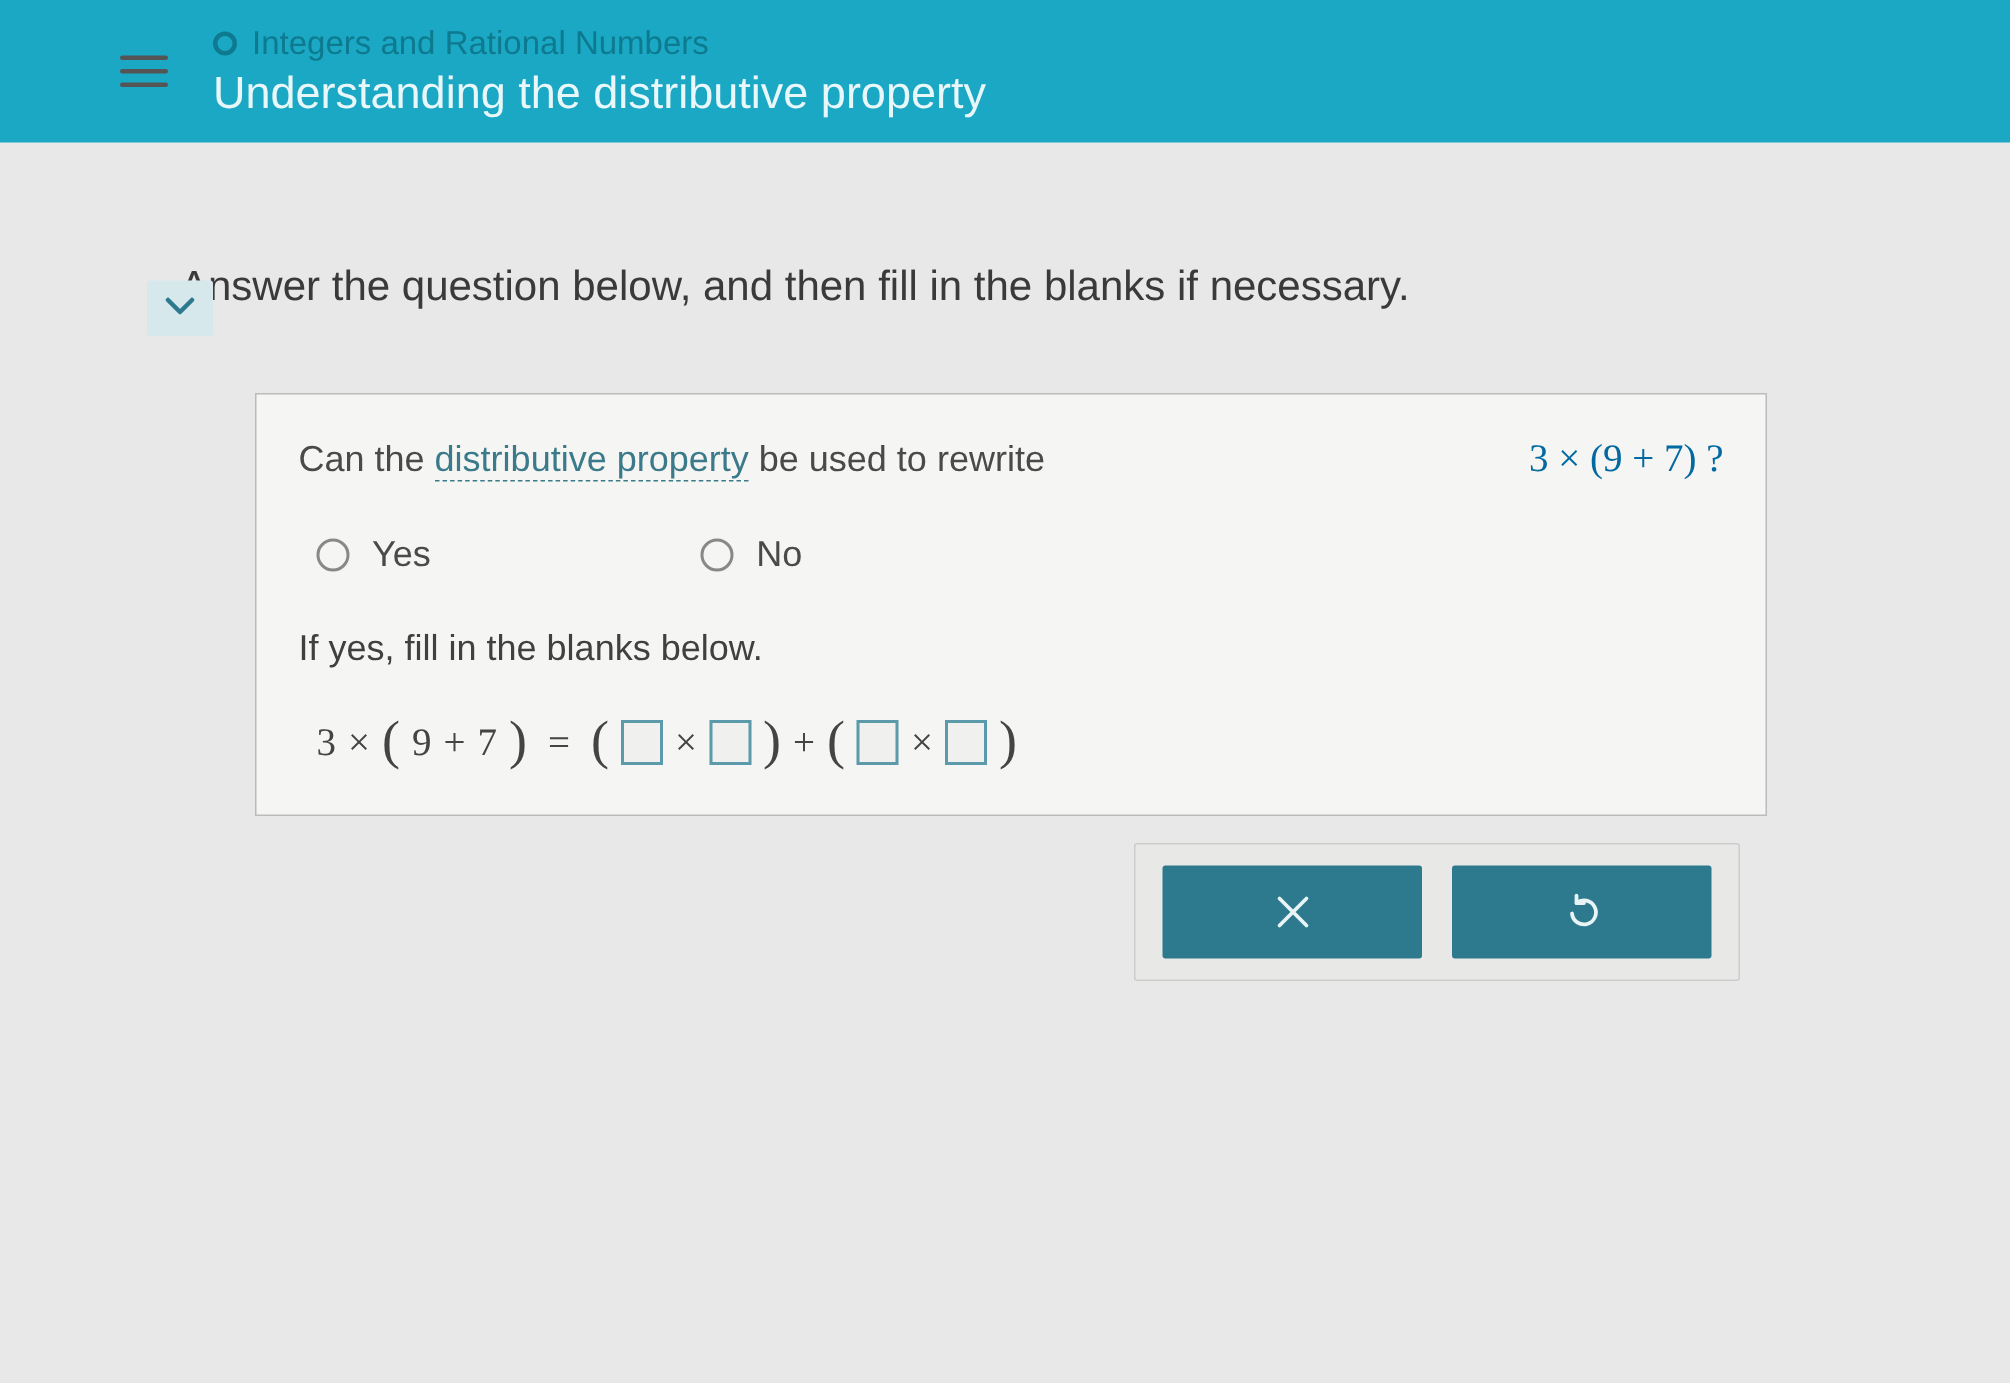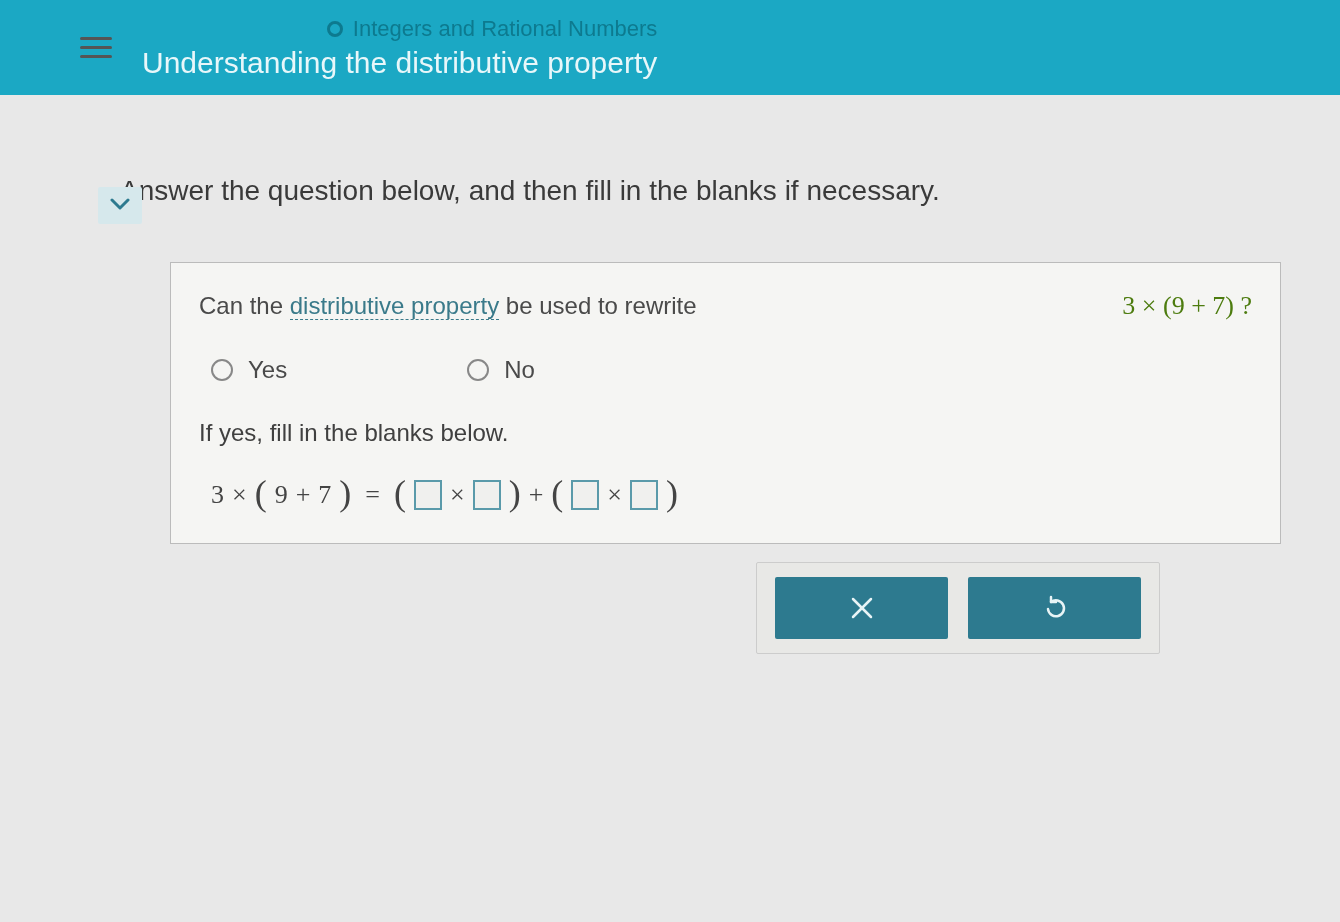--- a/index.html
+++ b/index.html
@@ -41,21 +41,20 @@
       flex-direction: column;
       gap: 4px;
     }
     .breadcrumb {
       display: flex;
       align-items: center;
       gap: 10px;
       color: #0d7a8f;
       font-size: 22px;
       font-weight: 500;
-      justify-content: flex-end;
     }
     .breadcrumb-circle {
       width: 16px;
       height: 16px;
       border: 3px solid #0d7a8f;
       border-radius: 50%;
     }
     .topic-title {
       color: #e8f7fa;
       font-size: 30px;
@@ -82,40 +81,40 @@
     .instruction {
       font-size: 28px;
       color: #3a3a3a;
       margin-top: 80px;
       margin-left: 70px;
     }
     .question-box {
       border: 1px solid #bbb;
       background: #f5f5f3;
       margin: 55px 0 0 120px;
-      width: 1111px;
+      width: 1008px;
       padding: 28px 28px 30px 28px;
     }
     .question-row {
       display: flex;
       justify-content: space-between;
       align-items: baseline;
       margin-bottom: 35px;
     }
     .question-text {
       font-size: 24px;
       color: #4a4a4a;
     }
     .link-text {
       color: #3a7a8a;
       border-bottom: 1px dashed #3a7a8a;
     }
     .math-expr {
       font-size: 26px;
-      color: #4d7c0f;
+      color: #0369a1;
       font-family: 'Times New Roman', serif;
       margin-left: 24px;
     }
     .radio-row {
       display: flex;
       gap: 180px;
       margin-bottom: 35px;
       margin-left: 12px;
     }
     .radio-option {

